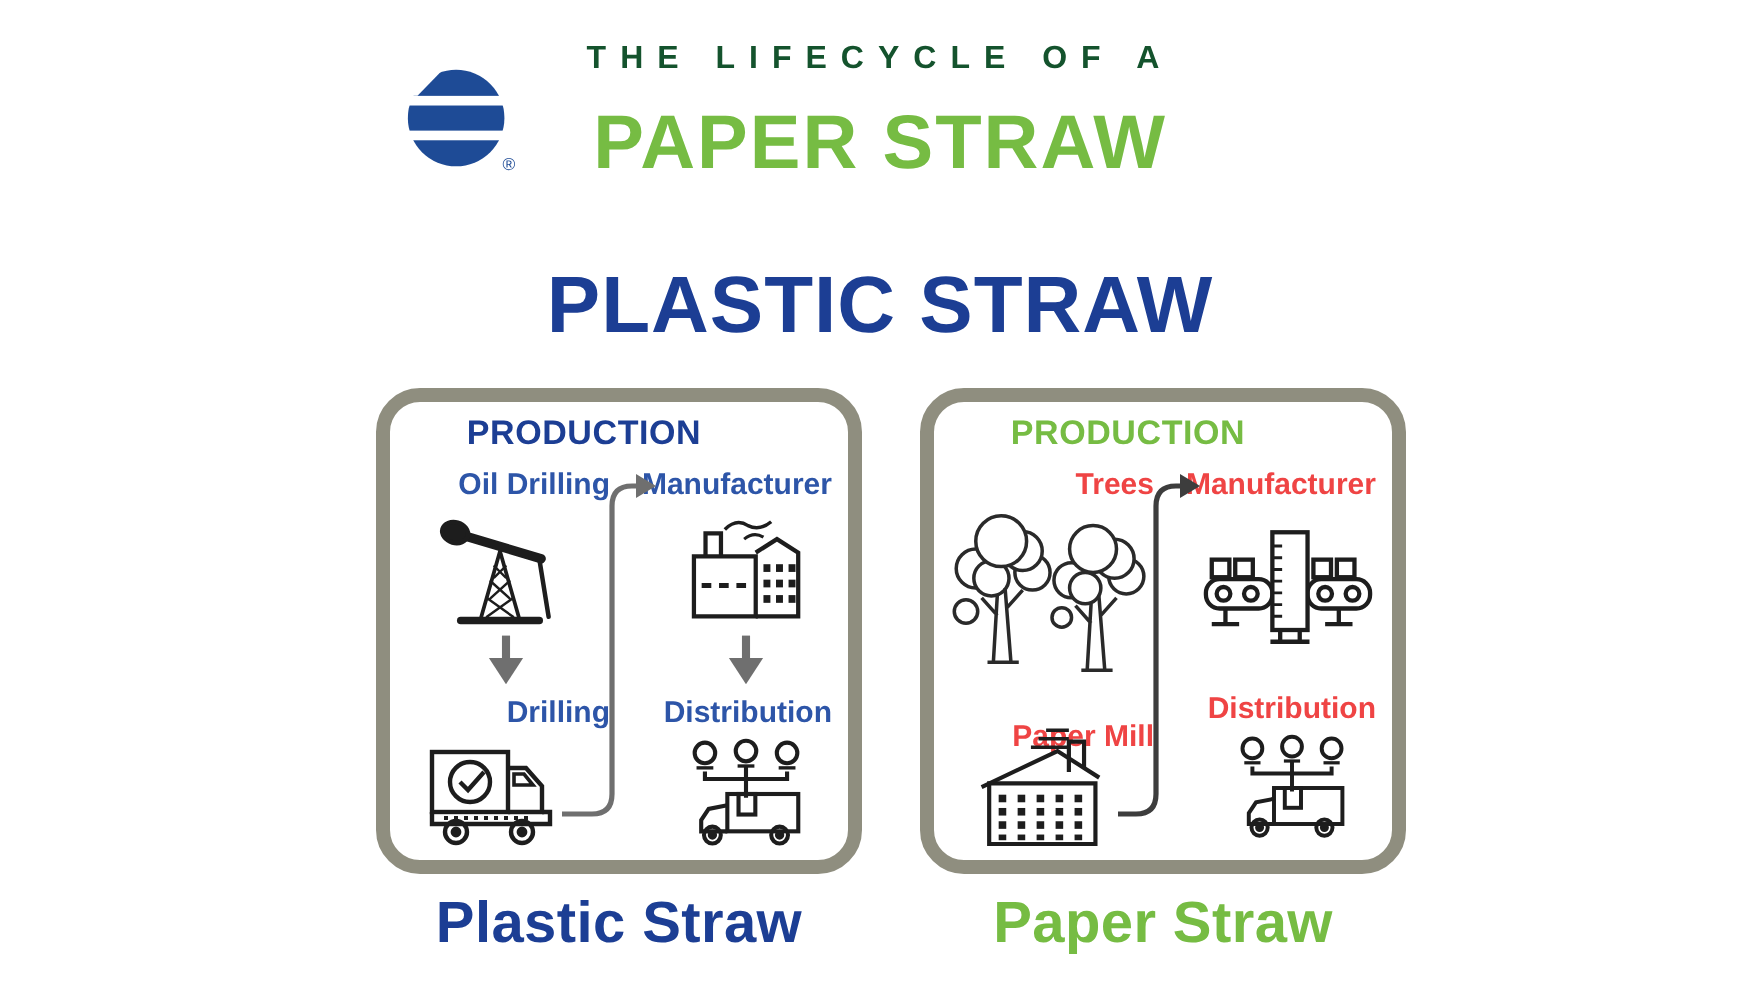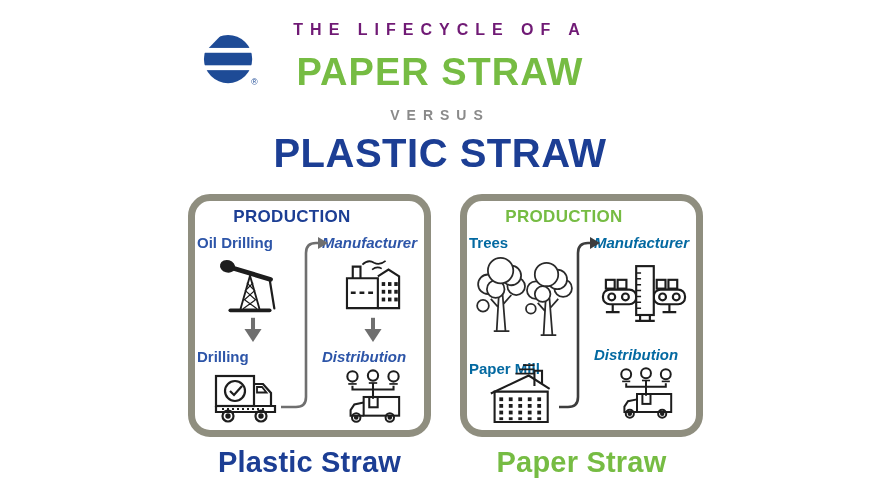--- a/index.html
+++ b/index.html
@@ -2,43 +2,43 @@
 <html><head>
 <meta charset="utf-8">
 <style>
   html,body{margin:0;padding:0;background:#fff;}
   .stage{position:relative;width:880px;height:495px;background:#ffffff;overflow:hidden;
          font-family:"Liberation Sans","DejaVu Sans",sans-serif;}
 
   
   .logo{position:absolute;left:201px;top:32px;width:58px;height:56px;}
   .eyebrow{position:absolute;left:0;top:21px;width:880px;text-align:center;
-           font-size:16px;font-weight:600;letter-spacing:7px;color:#701a75;}
+           font-size:16px;font-weight:600;letter-spacing:7px;color:#14532d;}
   .title-paper{position:absolute;left:0;top:51px;width:880px;text-align:center;
            font-size:38px;font-weight:800;letter-spacing:1px;color:#76bc43;}
   .versus{position:absolute;left:0;top:107px;width:880px;text-align:center;
            font-size:14px;font-weight:600;letter-spacing:7px;color:#8a8a8a;}
   .title-plastic{position:absolute;left:0;top:131px;width:880px;text-align:center;
            font-size:40px;font-weight:800;letter-spacing:0.5px;color:#1c3e94;}
 
   
   .card{position:absolute;top:194px;width:243px;height:243px;box-sizing:border-box;
         border:7px solid #8f8e7f;border-radius:22px;background:#fff;}
   .card.plastic{left:188px;}
   .card.paper{left:460px;}
   .card h2{position:absolute;left:0;top:6px;width:194px;margin:0;text-align:center;
            font-size:17px;font-weight:800;letter-spacing:0.3px;}
   .card.plastic h2{color:#1c3e94;}
   .card.paper h2{color:#76bc43;}
 
-  .lbl{position:absolute;font-size:15px;font-weight:700;text-align:left;line-height:16px;}
+  .lbl{position:absolute;font-size:15px;font-weight:700;text-align:right;line-height:16px;}
   .card.plastic .lbl{color:#2d55a8;}
-  .card.paper .lbl{color:#0369a1;}
+  .card.paper .lbl{color:#ef4444;}
   .colL{left:2px;width:108px;}
-  .colR{left:127px;width:106px;font-style:italic;}
+  .colR{left:115px;width:106px;}
 
   .icn{position:absolute;}
   .connector{position:absolute;left:0;top:0;width:229px;height:229px;pointer-events:none;}
 
   
   .caption{position:absolute;top:446px;width:243px;text-align:center;
            font-size:29px;font-weight:800;letter-spacing:0.2px;}
   .caption.plastic{left:188px;color:#1c3e94;}
   .caption.paper{left:460px;color:#76bc43;}
 
@@ -54,21 +54,20 @@
       <circle cx="28" cy="28" r="25" fill="#1e4b96"></circle>
       <rect x="0" y="16.5" width="60" height="5" fill="#ffffff"></rect>
       <rect x="0" y="34.5" width="60" height="5" fill="#ffffff"></rect>
       <polygon points="0,0 24,0 8,16.5 0,16.5" fill="#ffffff"></polygon>
       <text x="52" y="55" font-size="9" fill="#1e4b96">®</text>
     </svg>
   </div>
 
   <div class="eyebrow">THE LIFECYCLE OF A</div>
   <div class="title-paper">PAPER STRAW</div>
-  <div class="versus">VERSUS</div>
   <div class="title-plastic">PLASTIC STRAW</div>
 
   <div class="card plastic">
     <h2>PRODUCTION</h2>
 
     <div class="lbl colL" style="top:34px">Oil Drilling</div>
     <div class="lbl colR" style="top:34px">Manufacturer</div>
     <div class="lbl colL" style="top:148px">Drilling</div>
     <div class="lbl colR" style="top:148px">Distribution</div>
 

